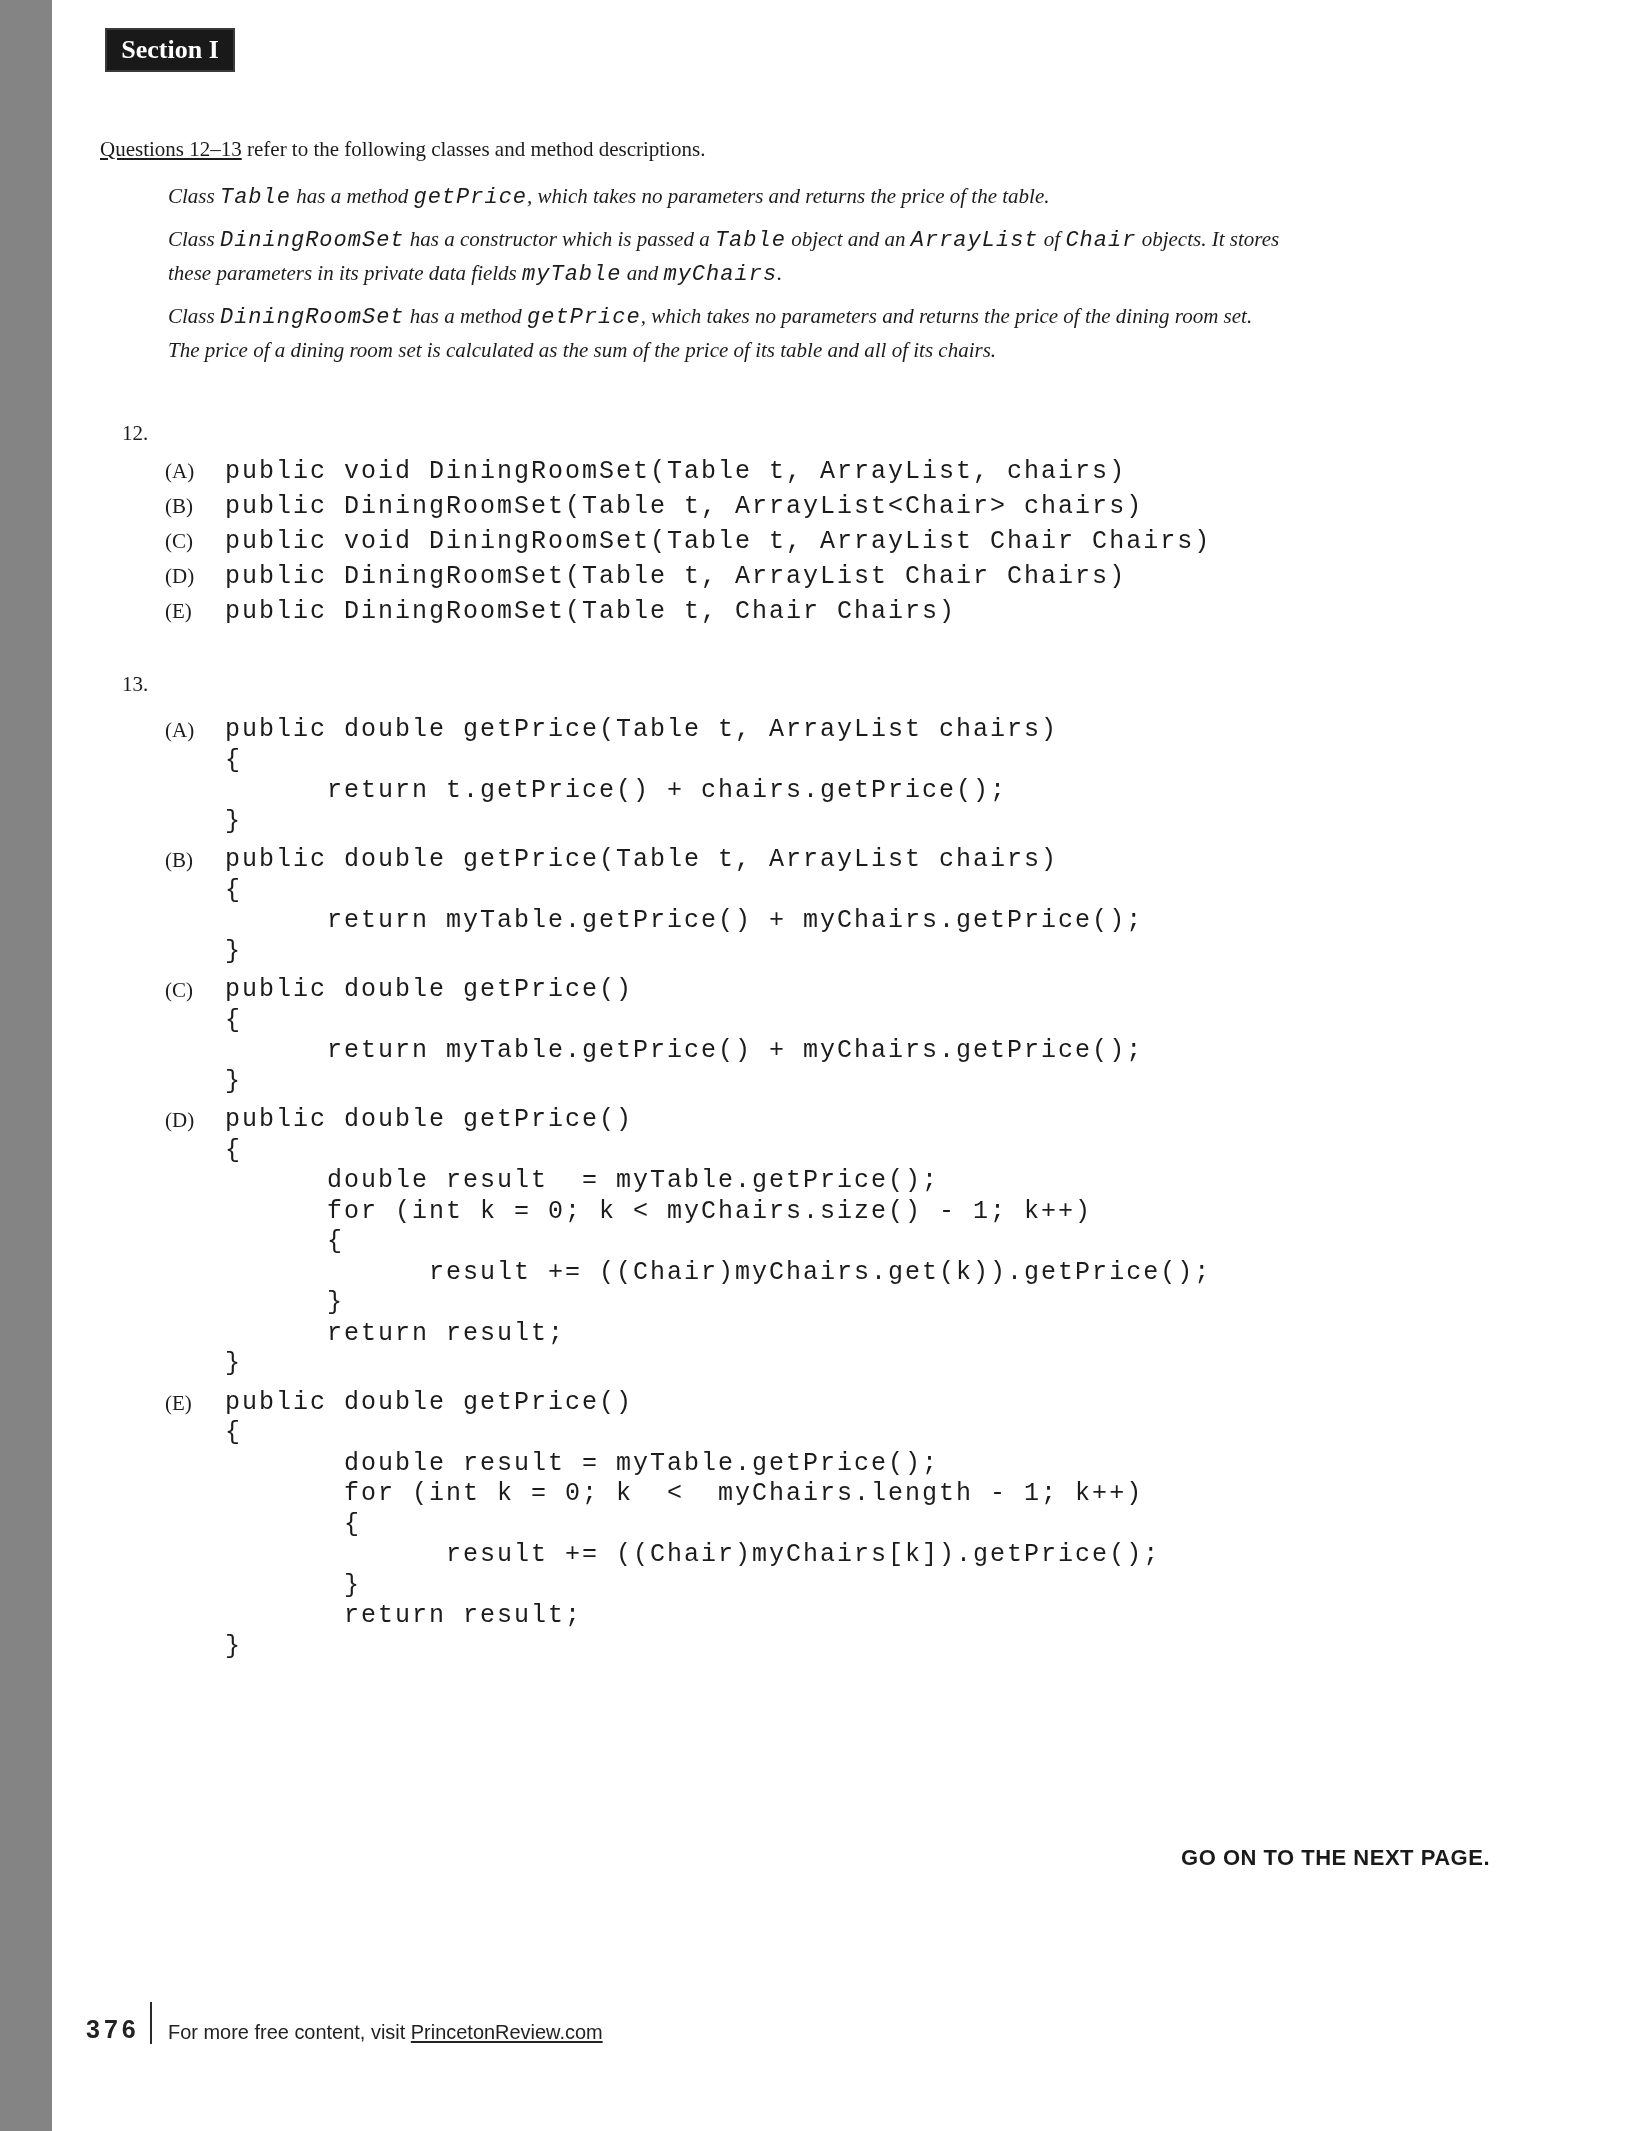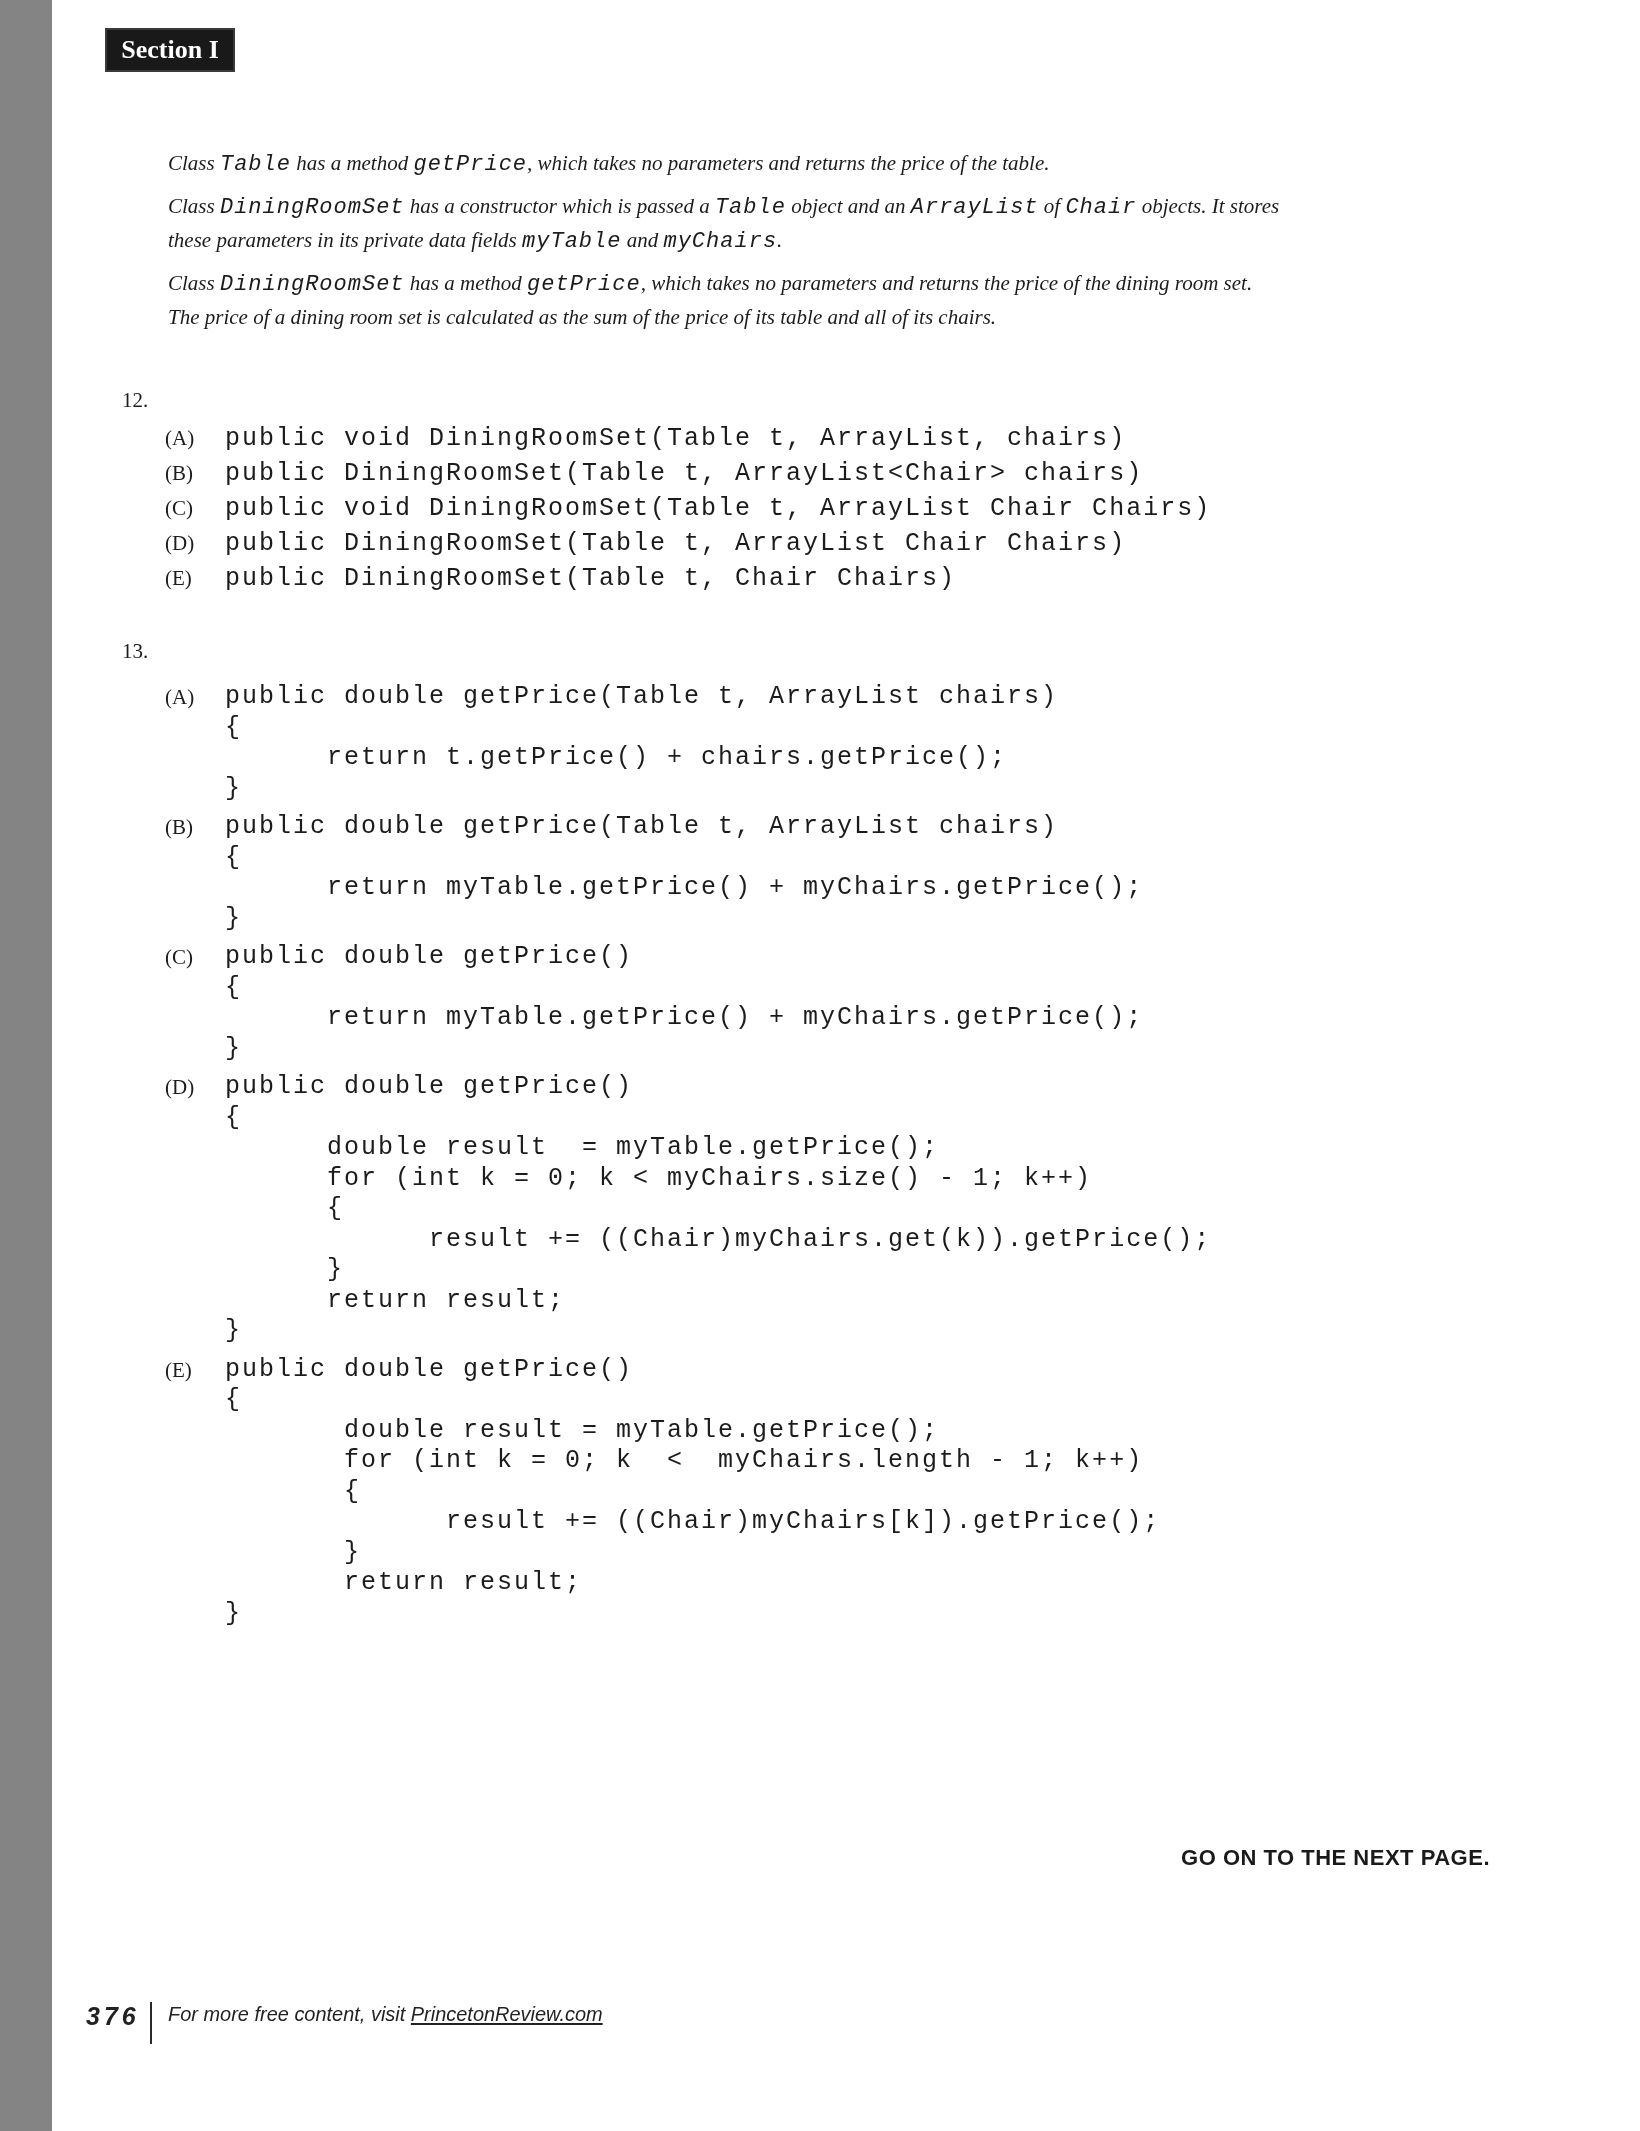--- a/index.html
+++ b/index.html
@@ -28,39 +28,40 @@
   .q13-opts{margin-top:14px;}
   .option-row{display:flex;}
   .opt-label{width:60px;flex:0 0 60px;font-family:"Liberation Serif",serif;font-size:21px;}
   .option-row pre{margin:0;font-family:"Liberation Mono",monospace;font-size:25px;letter-spacing:2px;}
   .q12-opts .option-row{line-height:35px;}
   .q12-opts .option-row pre{line-height:35px;}
   .q13-opts .option-row{margin-bottom:8px;line-height:30.5px;}
   .q13-opts .option-row pre{line-height:30.5px;}
   .go-on{position:absolute;top:1845px;right:150px;font-family:"Liberation Sans",sans-serif;
         font-weight:bold;font-size:22px;letter-spacing:0.5px;color:#1a1a1a;}
-  .footer{position:absolute;top:2002px;left:86px;display:flex;align-items:flex-start;
-        font-family:"Liberation Sans",sans-serif;color:#222222;font-style:italic;}
+  .footer{position:absolute;top:2002px;left:86px;display:flex;align-items:flex-end;
+        font-family:"Liberation Sans",sans-serif;color:#222222;}
   .page-number{font-weight:bold;font-size:25px;letter-spacing:4px;}
   .footer-divider{width:2px;height:42px;background:#2a2a2a;margin:0 16px 0 10px;}
   .footer-text{font-size:21px;transform:scaleX(0.95);transform-origin:left center;}
   .footer-link{text-decoration:underline;color:#222222;cursor:pointer;}
 </style>
 </head>
 <body>
 
 <div class="page">
   <div class="sidebar-strip"></div>
 
   <div class="section-badge">
     <span>Section I</span>
   </div>
 
   <div class="content">
 
+    <p class="intro-heading"><span class="u">Questions 12–13</span><span> refer to the following classes and method descriptions.</span></p>
 
     <div class="desc">
       <p class="para first"><span>Class </span><span class="mono">Table</span><span> has a method </span><span class="mono">getPrice</span><span>, which takes no parameters and returns the price of the table.</span></p>
 
 
       <p class="para"><span>Class </span><span class="mono">DiningRoomSet</span><span> has a constructor which is passed a </span><span class="mono">Table</span><span> object and an </span><span class="mono">ArrayList</span><span> of </span><span class="mono">Chair</span><span> objects. It stores</span><br><span>these parameters in its private data fields </span><span class="mono">myTable</span><span> and </span><span class="mono">myChairs</span><span>.</span></p>
 
       <p class="para"><span>Class </span><span class="mono">DiningRoomSet</span><span> has a method </span><span class="mono">getPrice</span><span>, which takes no parameters and returns the price of the dining room set.</span><br><span>The price of a dining room set is calculated as the sum of the price of its table and all of its chairs.</span></p>
     </div>
 

